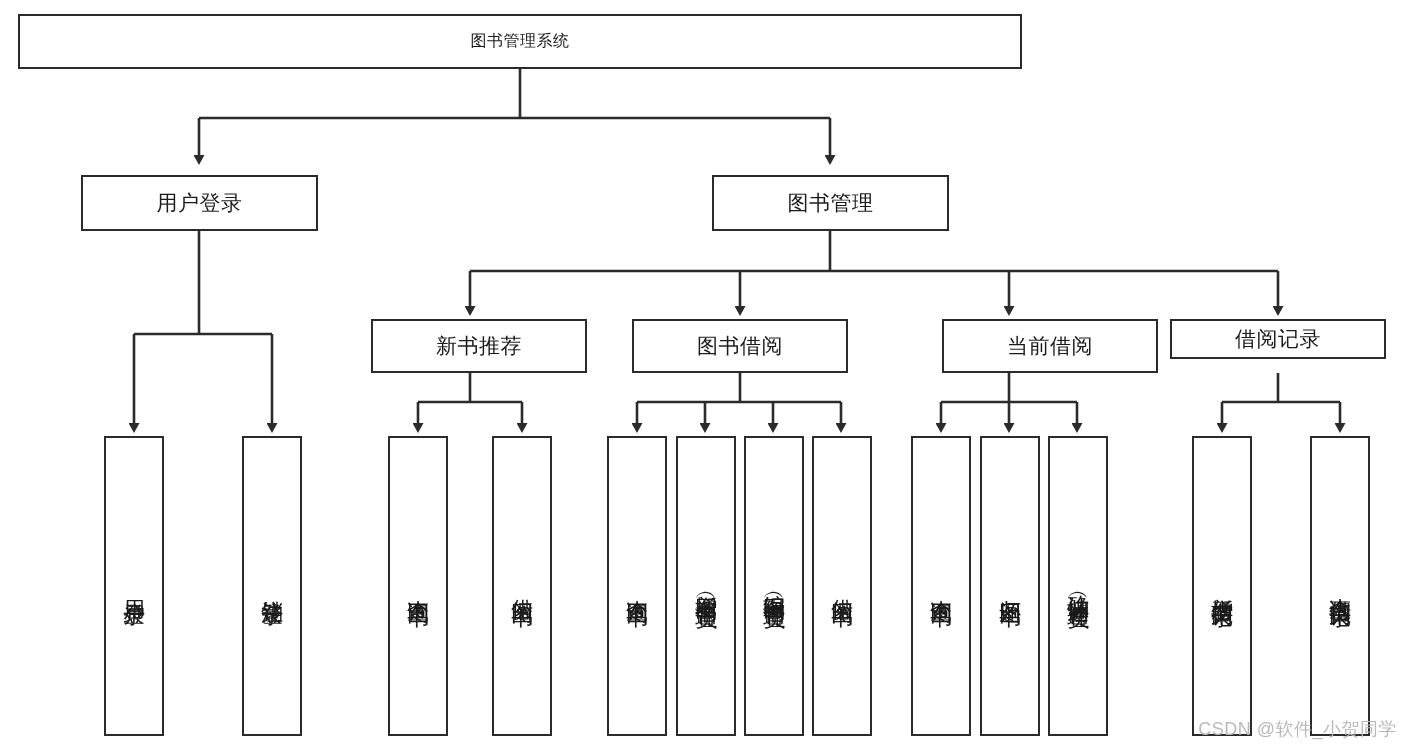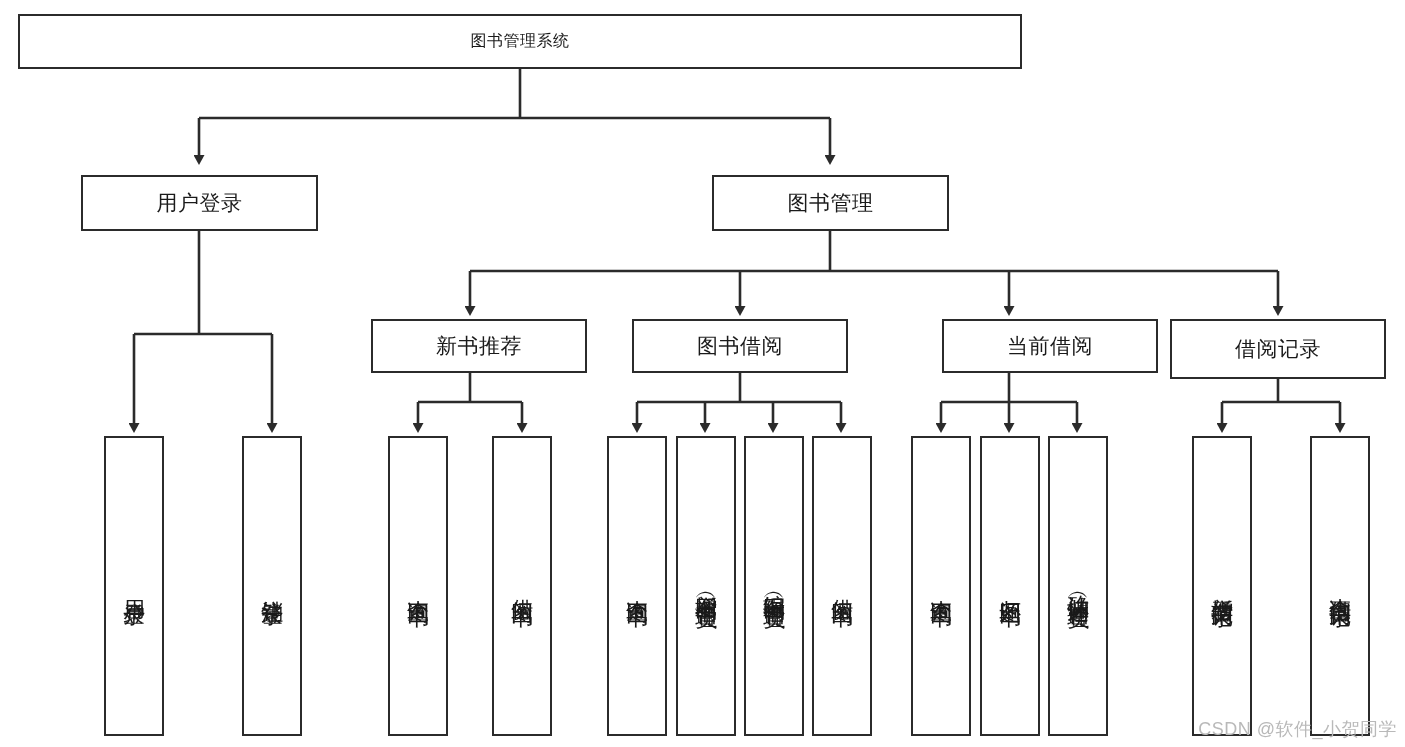--- a/index.html
+++ b/index.html
@@ -144,21 +144,21 @@
 
   <div class="node horizontal" style="left:362px; top:319px; width:216px; height:54px;margin-left:9px;">
     <span class="node-label">新书推荐</span>
   </div>
   <div class="node horizontal" style="left:632px; top:319px; width:216px; height:54px;">
     <span class="node-label">图书借阅</span>
   </div>
   <div class="node horizontal" style="left:901px; top:319px; width:216px; height:54px;margin-left:41px;">
     <span class="node-label">当前借阅</span>
   </div>
-  <div class="node horizontal" style="left:1170px; top:319px; width:216px; height:60px;">
+  <div class="node horizontal" style="left:1170px; top:319px; width:216px; height:40px;">
     <span class="node-label">借阅记录</span>
   </div>
 
   <div class="node vertical" style="left:104px; top:436px; width:60px; height:300px;">
     <span class="node-label">用户登录</span>
   </div>
   <div class="node vertical" style="left:242px; top:436px; width:60px; height:300px;">
     <span class="node-label">注销登录</span>
   </div>
 

